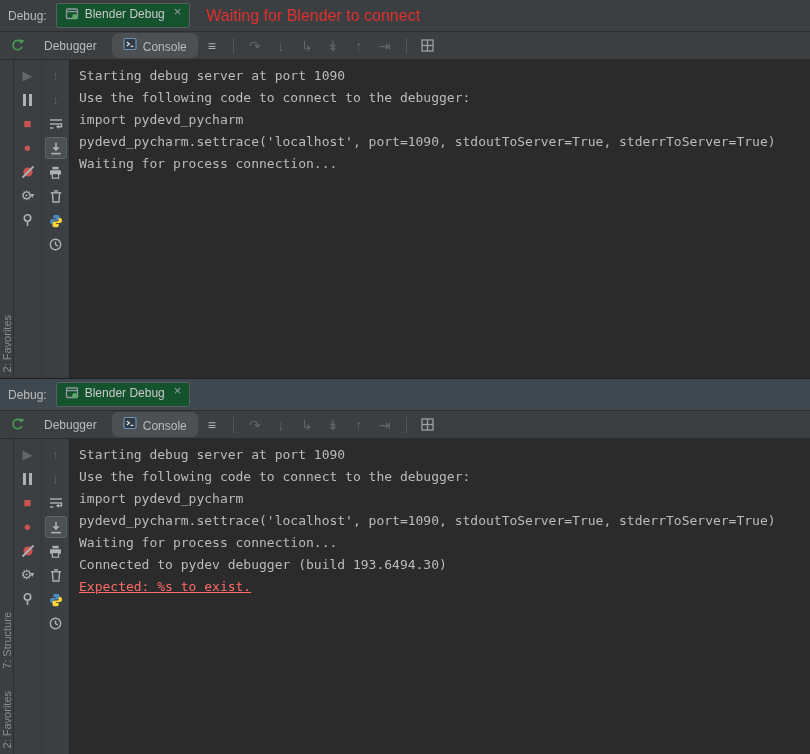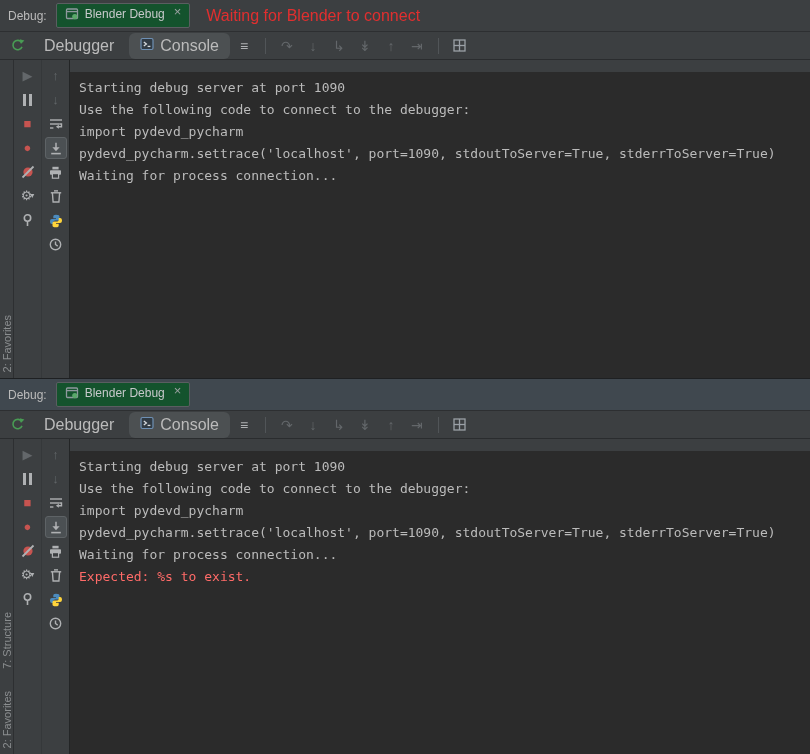--- a/index.html
+++ b/index.html
@@ -21,21 +21,21 @@
   .panel.second .winbar{background:var(--winbar2);}
   .debug-label{color:var(--text);font-size:12px;margin-right:9px;}
   .wintab{display:flex;align-items:flex-start;gap:6px;background:#14532d;border:1px solid #5a5e61;
     border-radius:2px;padding:3px 8px;font-size:12px;color:#c7c9cb;}
   .wintab .close{color:#9da1a3;font-size:13px;margin-left:3px;line-height:10px;cursor:default;}
   .annotation{color:var(--annotation);font-size:16px;margin-left:16px;white-space:nowrap;}
 
   
   .toolbar{height:29px;flex:0 0 auto;display:flex;align-items:center;background:var(--bg);
     border-top:1px solid #2d2f31;border-bottom:1px solid #2a2c2e;padding-left:5px;gap:2px;}
-  .tab{display:flex;align-items:flex-start;gap:6px;color:var(--text);font-size:16px;
+  .tab{display:flex;align-items:flex-end;gap:6px;color:var(--text);font-size:12px;
     padding:4px 11px;border-radius:2px;margin-left:2px;}
   .tab.selected{background:var(--tab-selected);border-radius:6px;}
   .icon{width:24px;height:22px;display:flex;align-items:center;justify-content:center;
     color:#afb1b3;font-size:14px;line-height:1;flex:0 0 auto;}
   .icon.disabled{color:#63676a;}
   .icon.red{color:var(--stop-red);font-size:13px;}
   .sep{width:1px;height:16px;background:#515558;margin:0 7px;flex:0 0 auto;}
   .gear-caret{font-size:8px;margin-left:-2px;color:#afb1b3;}
 
   
@@ -46,23 +46,23 @@
   .gutter{width:28px;flex:0 0 auto;background:var(--bg);display:flex;flex-direction:column;
     align-items:center;padding-top:5px;gap:3px;}
   .gutter.g1{border-right:1px solid #35383a;}
   .gutter.g2{border-right:1px solid #232526;}
   .gutter .icon{width:22px;height:21px;font-size:13px;}
   .icon.pressed{background:#4b5053;border:1px solid #5e6366;border-radius:3px;height:22px;}
   .pause-bars{display:inline-flex;gap:3px;}
   .pause-bars i{display:block;width:3px;height:12px;background:#afb1b3;}
 
   .console{flex:1;background:var(--console-bg);padding:5px 9px 0 9px;overflow:hidden;
-    font-family:"DejaVu Sans Mono", monospace;font-size:13px;line-height:22px;color:var(--text);margin-top:12px;}
+    font-family:"DejaVu Sans Mono", monospace;font-size:13px;line-height:22px;color:var(--text);}
   .line{white-space:pre;}
-  .line.stderr{color:var(--stderr);}
+  .line.stderr{color:var(--stderr);text-decoration:underline;}
 </style>
 </head>
 <body>
 
 <div class="panel">
   <div class="winbar">
     <span class="debug-label">Debug:</span>
     <div class="wintab">
       <span>
         <svg width="14" height="14" viewBox="0 0 14 14">
@@ -339,16 +339,17 @@
           </svg>
       </span>
     </div>
 
     <div class="console">
       <div class="line">Starting debug server at port 1090</div>
       <div class="line">Use the following code to connect to the debugger:</div>
       <div class="line">import pydevd_pycharm</div>
       <div class="line">pydevd_pycharm.settrace('localhost', port=1090, stdoutToServer=True, stderrToServer=True)</div>
       <div class="line">Waiting for process connection...</div>
+      <div class="line">Connected to pydev debugger (build 193.6494.30)</div>
       <div class="line stderr">Expected: %s to exist.</div>
     </div>
   </div>
 </div>
 
 </body></html>

